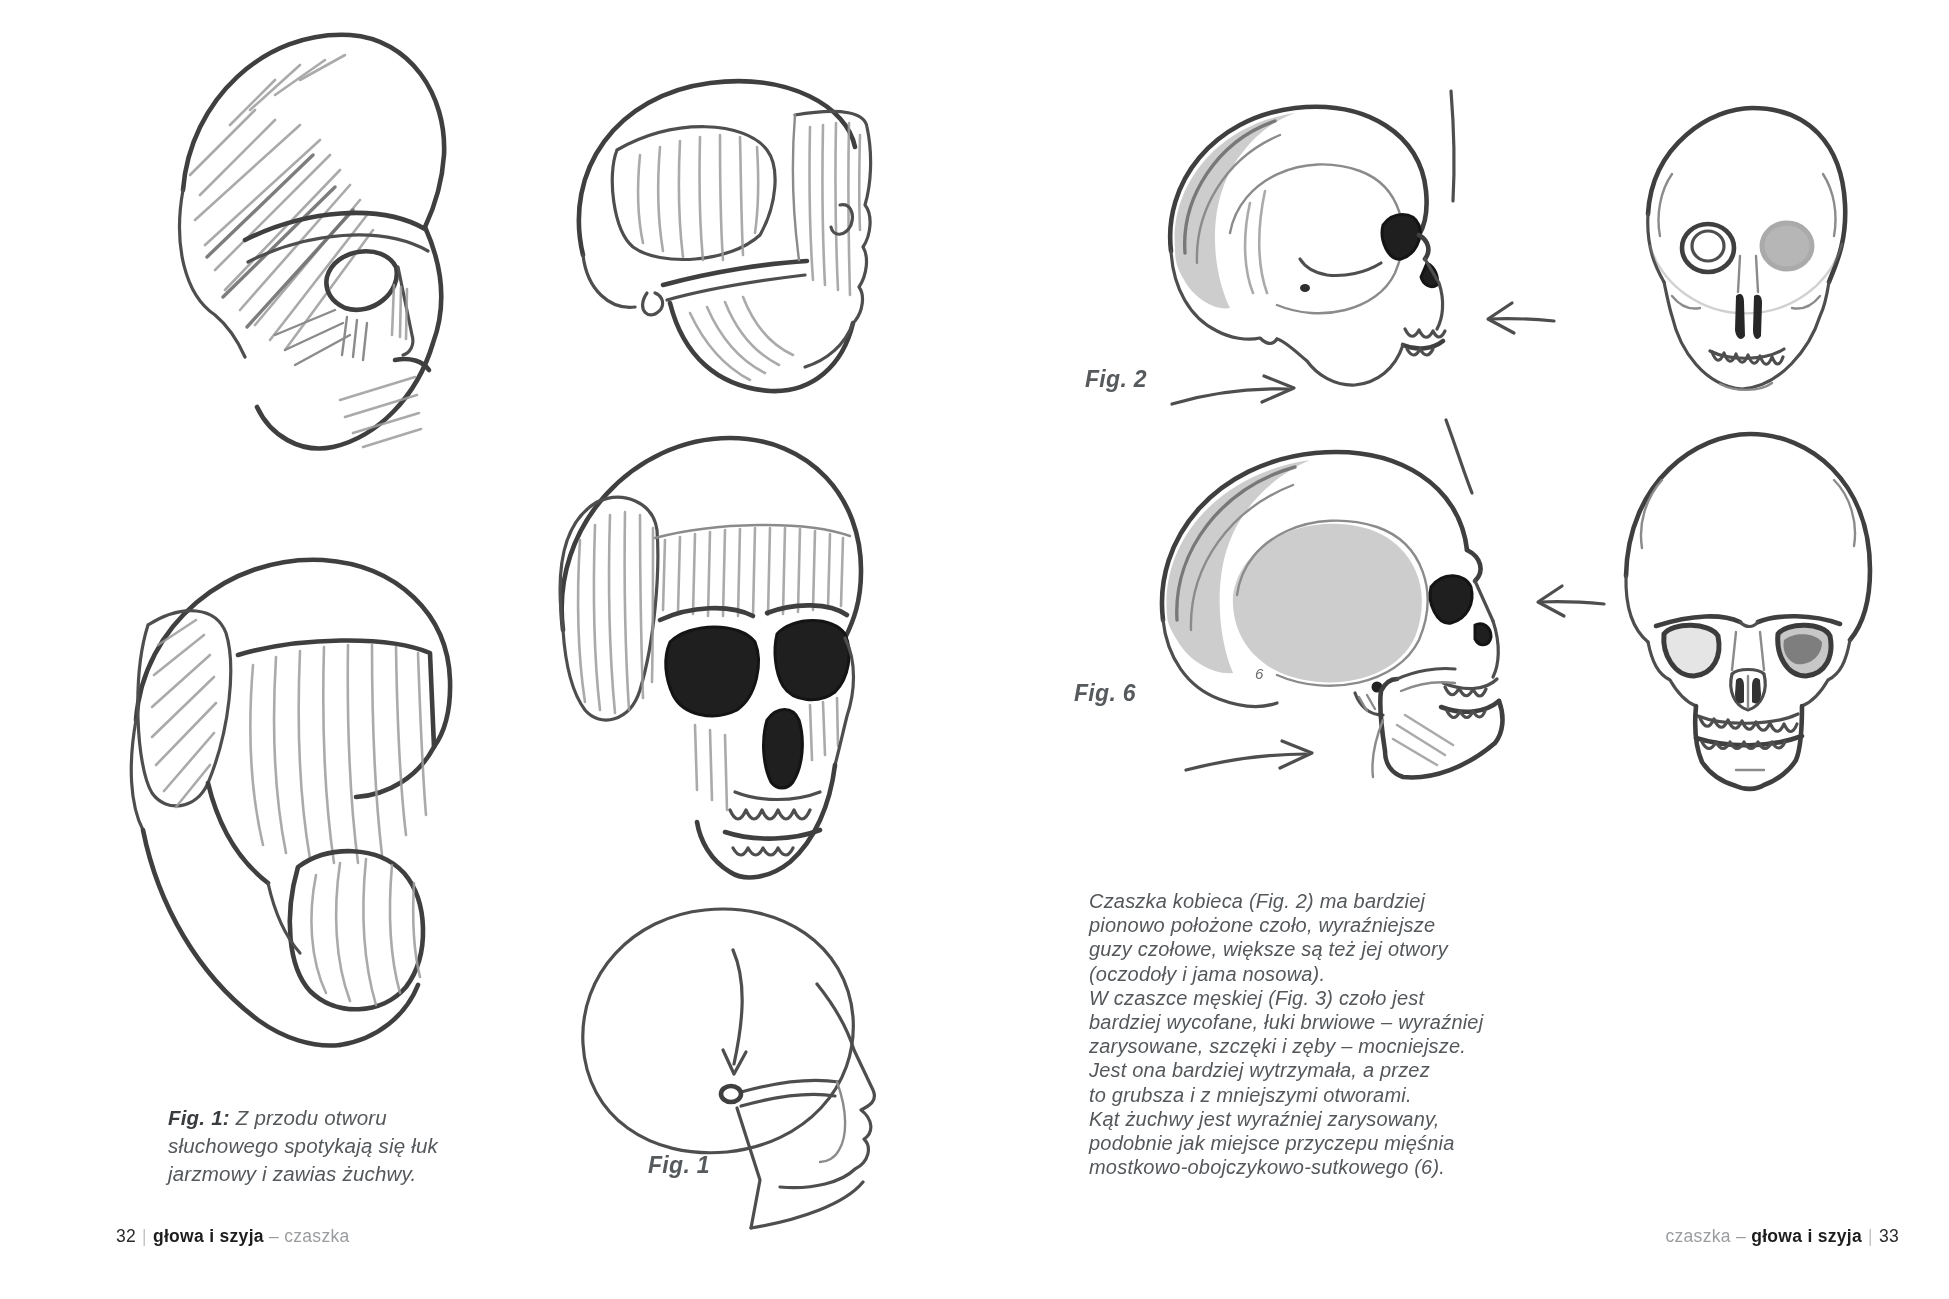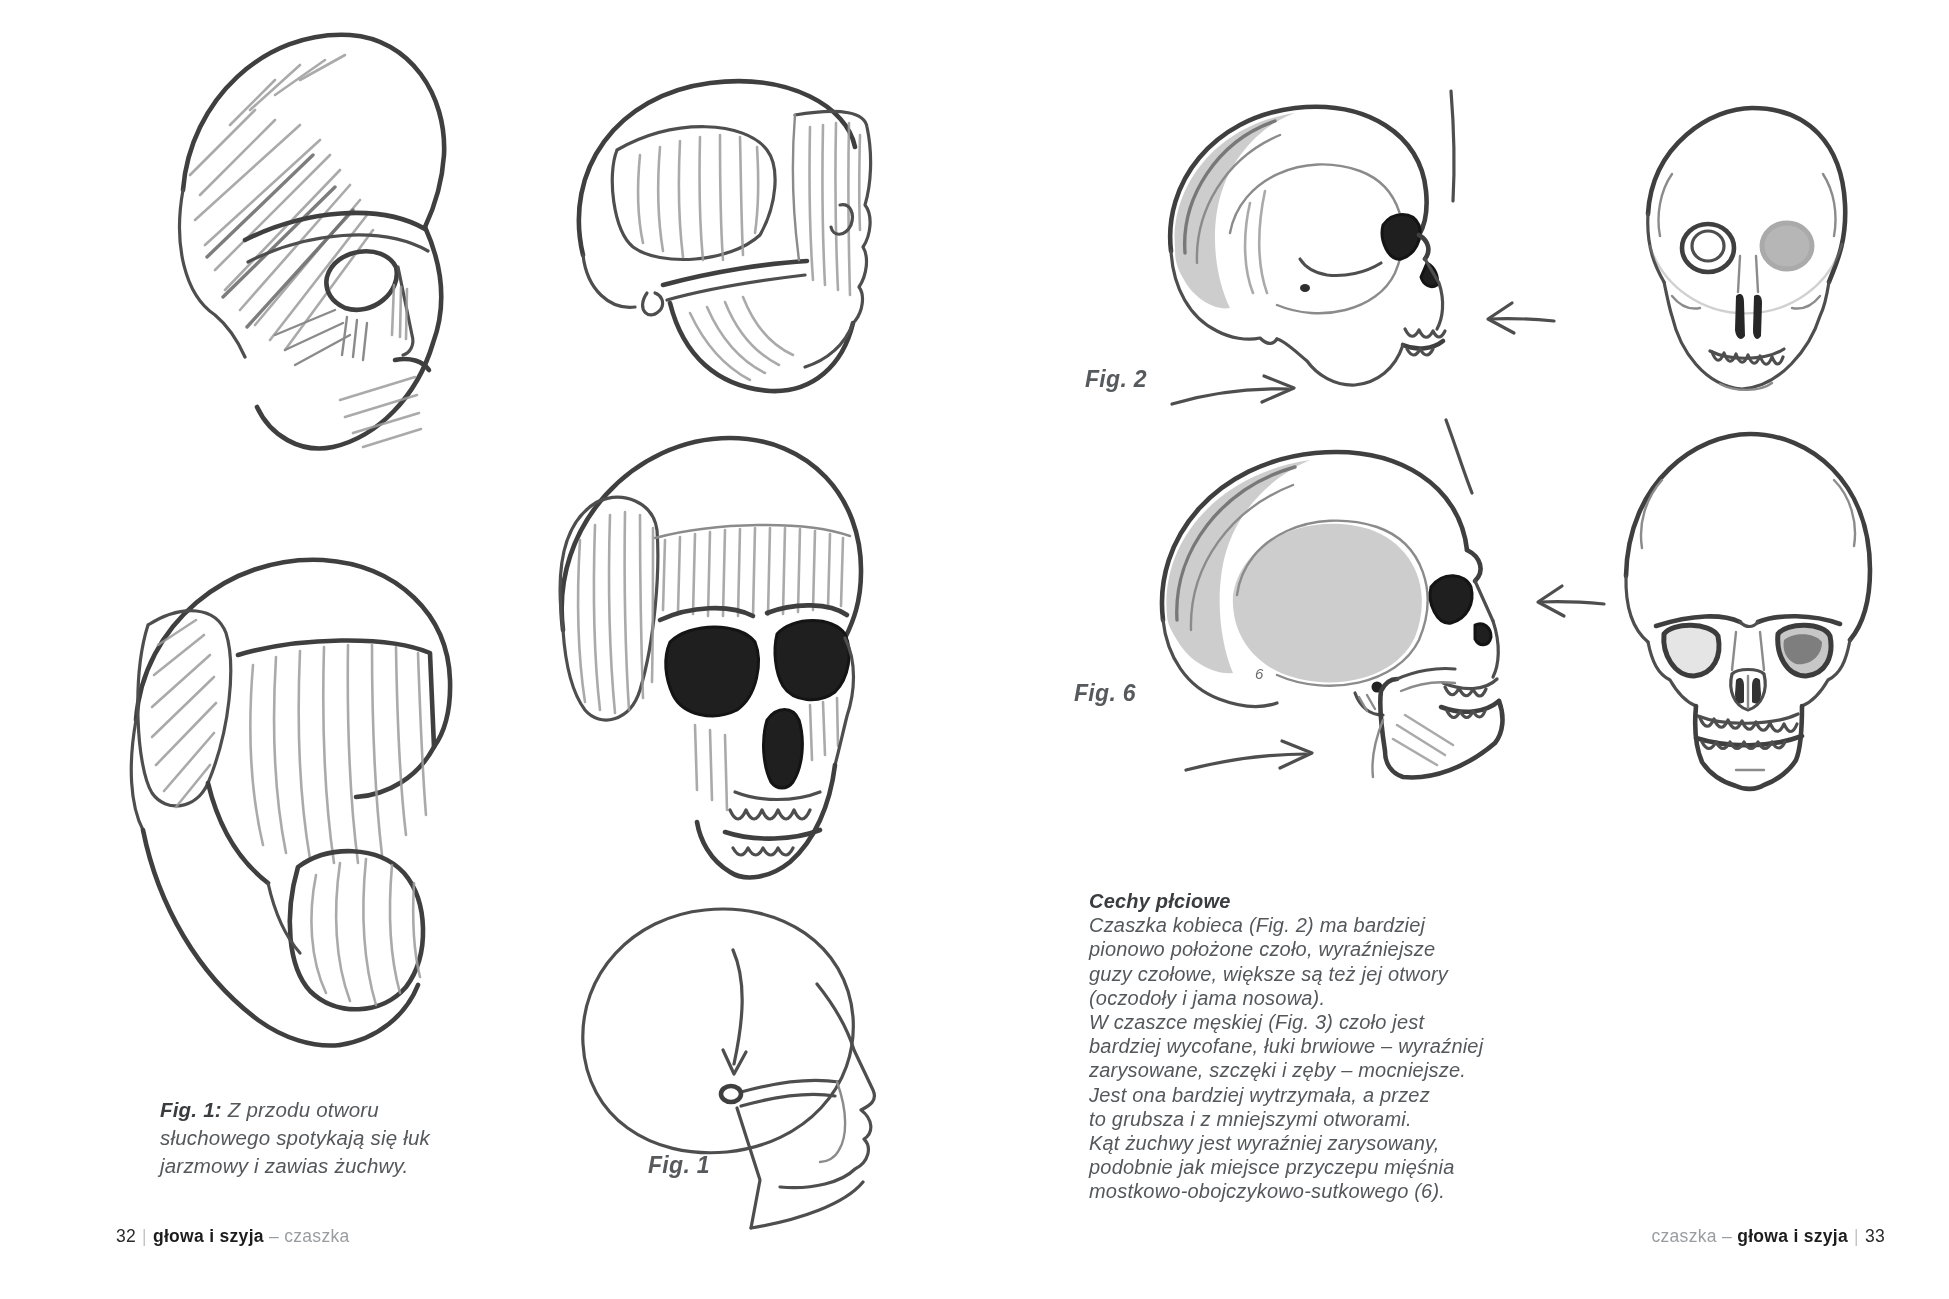--- a/index.html
+++ b/index.html
@@ -214,21 +214,21 @@
           <path d="M252,348 C245,396 247,446 262,486"></path>
         <path d="M278,344 C273,394 275,446 288,490"></path>
           <path d="M304,350 C300,396 302,442 312,478"></path>
         <path d="M326,368 C324,404 326,438 332,462"></path>
       </g>
       <path class="c4" d="M55,315 C70,390 110,460 170,505 C195,523 225,533 252,530"></path>
       <path class="c4" d="M252,530 C290,524 318,500 330,470"></path>
       <path class="c3" d="M180,368 C186,395 196,420 212,438"></path>
     </svg>
 
-    <p class="abs caption" style="left:160px;top:1096px;width:290px;margin:0">
+    <p class="abs caption" style="left:160px;top:1096px;width:290px;margin:8px">
       <span class="cap-label">Fig. 1:</span><span>Z przodu otworu słuchowego spotykają się łuk jarzmowy i zawias żuchwy.</span>
     </p>
 
     <div class="abs figlabel" style="left:648px;top:1152px">Fig. 1</div>
 
     <div class="abs footer" style="left:84px;top:1226px">
       <span>32</span><span class="bar">|</span><span class="bold">głowa i szyja</span>
       <span class="light">–</span>
       <span class="light">czaszka</span>
     </div>
@@ -368,34 +368,33 @@
       <path class="c4" d="M98,320 C130,330 172,330 204,318"></path>
       <path class="c3" d="M104,324 q7,13 14,0 q7,13 14,0 q7,13 14,0 q7,13 14,0 q7,13 14,0 q7,12 13,0"></path>
       <path class="c4" d="M98,288 C96,310 98,330 104,344 C112,356 124,364 138,368 C146,372 158,372 166,367 C180,362 192,352 198,342 C203,330 204,310 204,288"></path>
       <path class="c2" d="M138,352 L166,352"></path>
     </svg>
 
     <div class="abs figlabel" style="left:1085px;top:366px">Fig. 2</div>
     <div class="abs figlabel" style="left:1074px;top:680px">Fig. 6</div>
 
     <div class="abs bodyblock" style="left:1089px;top:889px">
-      <span class="heading">Cechy płciowe</span>
       <span class="pre">Czaszka kobieca (Fig. 2) ma bardziej
 pionowo położone czoło, wyraźniejsze
 guzy czołowe, większe są też jej otwory
 (oczodoły i jama nosowa).
 W czaszce męskiej (Fig. 3) czoło jest
 bardziej wycofane, łuki brwiowe – wyraźniej
 zarysowane, szczęki i zęby – mocniejsze.
 Jest ona bardziej wytrzymała, a przez
 to grubsza i z mniejszymi otworami.
 Kąt żuchwy jest wyraźniej zarysowany,
 podobnie jak miejsce przyczepu mięśnia
 mostkowo-obojczykowo-sutkowego (6).</span>
     </div>
 
-    <div class="abs footer" style="right:64px;top:1226px;text-align:right">
+    <div class="abs footer" style="right:50px;top:1226px;text-align:right">
       <span class="light">czaszka</span>
       <span class="light">–</span>
       <span class="bold">głowa i szyja</span><span class="bar">|</span><span>33</span>
     </div>
   </div>
 </div>
 
 </body></html>

